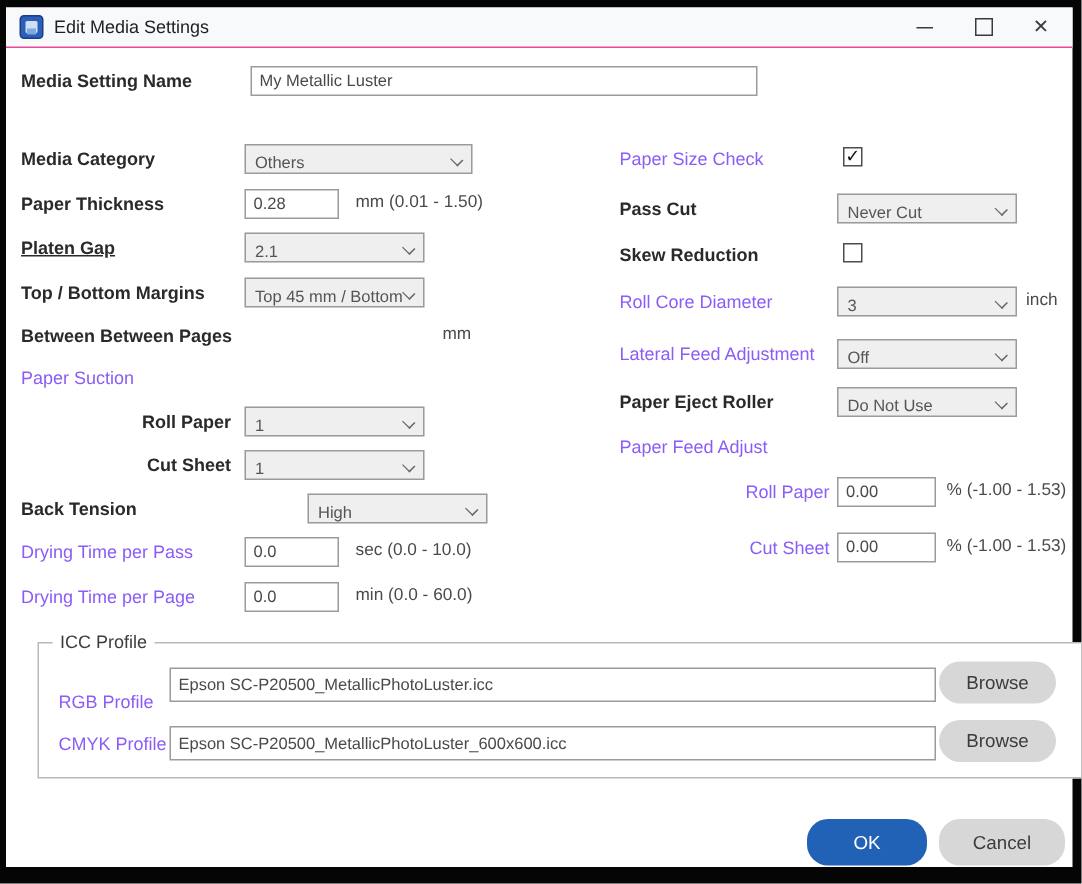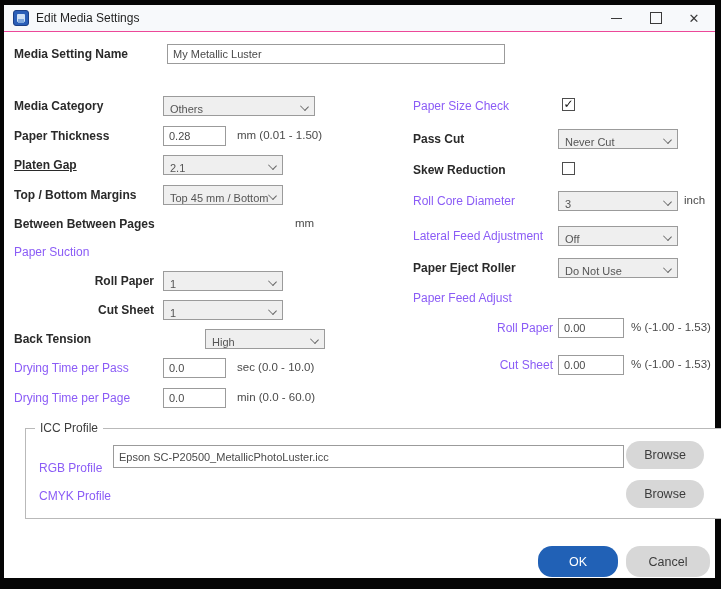--- a/index.html
+++ b/index.html
@@ -207,19 +207,20 @@
   <span class="unit" style="left:627px;top:353px;">% (-1.00 - 1.53)</span>
 
   <div class="grp" style="left:21px;top:423px;width:680px;height:89px;">
     <span class="grp-legend">ICC Profile</span>
 
     <span class="lbl" style="left:13px;top:32px;">RGB Profile</span>
     <input class="ti" style="left: 87px; top: 16px; width: 511px; height: 23px;" value="Epson SC-P20500_MetallicPhotoLuster.icc">
     <button class="pill" style="left:600px;top:12px;width:78px;height:28px;">Browse</button>
 
     <span class="lbl" style="left:13px;top:60px;">CMYK Profile</span>
+    <input class="ti" style="left: 87px; top: 55px; width: 511px; height: 23px;" value="Epson SC-P20500_MetallicPhotoLuster_600x600.icc">
     <button class="pill" style="left:600px;top:51px;width:78px;height:28px;">Browse</button>
   </div>
 
   <button class="pill" style="left:622px;top:541px;width:84px;height:31px;">Cancel</button>
   <button class="pill primary" style="left:534px;top:541px;width:80px;height:31px;">OK</button>
 
 </div>
 
 </body></html>

